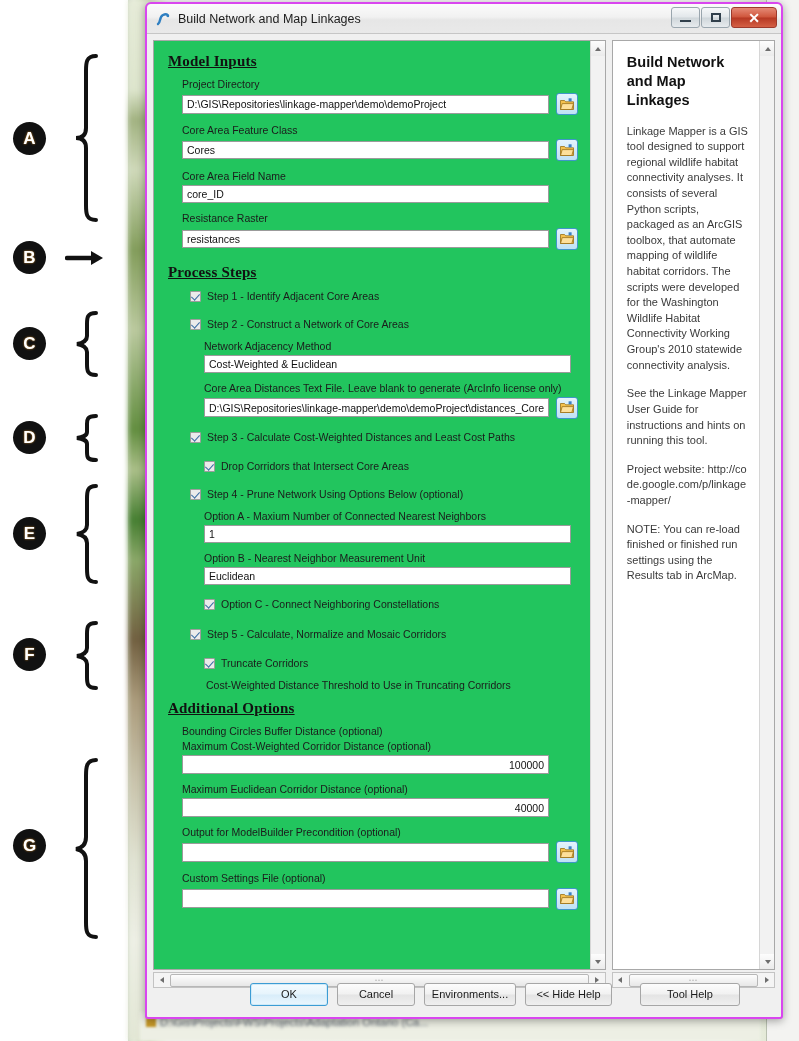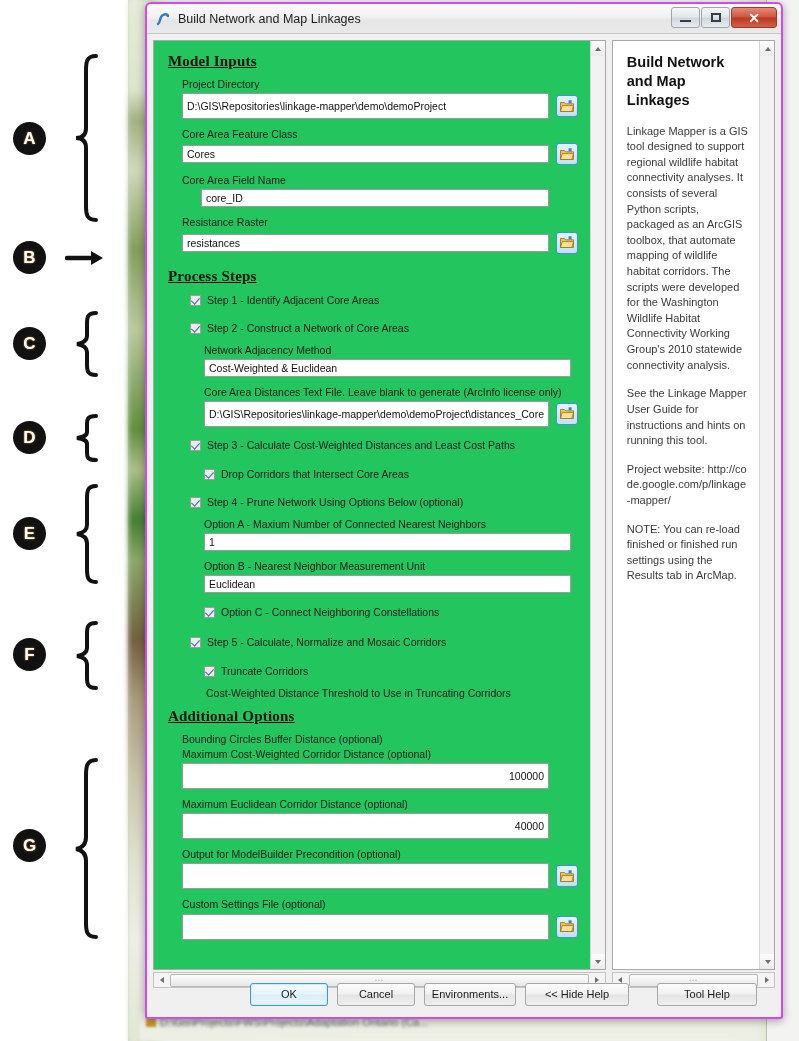--- a/index.html
+++ b/index.html
@@ -169,21 +169,21 @@
     letter-spacing:.2px;
   }
   .field-label {
     font-size:10.5px; color:#1b1b1b; margin:0 0 2px 0; line-height:1.25;
   }
   .row { display:flex; align-items:center; margin-bottom:9px; }
   .txtbox {
     flex:1 1 auto; height:19px; background:#fff;
     border:1px solid #9b9b9b;
     font-size:10.5px; color:#111;
-    display:flex; align-items:center; padding:12px 4px;
+    display:flex; align-items:center; padding:4px 4px;
     overflow:hidden; white-space:nowrap;
   }
   .txtbox.num { justify-content:flex-end; }
   .combo {
     flex:1 1 auto; height:14px; background:#fff;
     border:1px solid #9b9b9b;
     font-size:10.5px; color:#111;
     display:flex; align-items:center; padding:8px 4px;
     position:relative; overflow:hidden; white-space:nowrap;
   }
@@ -308,21 +308,21 @@
                 <svg width="14" height="13" viewBox="0 0 14 13">
                     <path d="M0.5 2.5 h4 l1.2 1.3 h7.8 v7.7 h-13 z" fill="#f4c14e" stroke="#9a7115" stroke-width=".8"></path>
                     <path d="M2.2 5.6 h11.3 l-1.7 5.9 h-11.3 z" fill="#fde09a" stroke="#9a7115" stroke-width=".8"></path>
                     <rect x="8.6" y="0.3" width="3" height="3" fill="#3d7fc4"></rect>
                   </svg>
               </div>
             </div>
 
             <div class="field-label">Core Area Field Name</div>
             <div class="row">
-              <div class="combo" style="margin-right:29px;margin-left:19px;">core_ID</div>
+              <div class="combo" style="margin-right:29px;">core_ID</div>
             </div>
 
             <div class="field-label">Resistance Raster</div>
             <div class="row">
               <div class="combo underline-caret">resistances</div>
               <div class="browse">
                 <svg width="14" height="13" viewBox="0 0 14 13">
                     <path d="M0.5 2.5 h4 l1.2 1.3 h7.8 v7.7 h-13 z" fill="#f4c14e" stroke="#9a7115" stroke-width=".8"></path>
                     <path d="M2.2 5.6 h11.3 l-1.7 5.9 h-11.3 z" fill="#fde09a" stroke="#9a7115" stroke-width=".8"></path>
                     <rect x="8.6" y="0.3" width="3" height="3" fill="#3d7fc4"></rect>
@@ -495,21 +495,21 @@
         <div class="arrow">
             <div class="tri rt"></div>
           </div>
       </div>
     </div>
 
     <div id="btnbar">
       <div class="btn primary" style="margin-left:103px; width:78px;">OK</div>
       <div class="btn" style="width:78px;">Cancel</div>
       <div class="btn" style="width:92px;">Environments...</div>
-      <div class="btn" style="width:104px;text-align:center;">&lt;&lt; Hide Help</div>
+      <div class="btn" style="width:87px;text-align:center;">&lt;&lt; Hide Help</div>
       <div class="btn" style="width:100px; margin-left:19px;">Tool Help</div>
     </div>
   </div>
 </div>
 
 <div id="annot">
 
   <div class="brace" style="left:62px; top:53px;">
     <svg width="36" height="170" viewBox="0 0 36 170">
       <path d="M34 3 C24 3, 24 10, 24 18 L24 75 C24 82, 20 85, 14 85 C20 85, 24 88, 24 95 L24 152 C24 160, 24 167, 34 167" fill="none" stroke="#111" stroke-width="4" stroke-linecap="round"></path>

